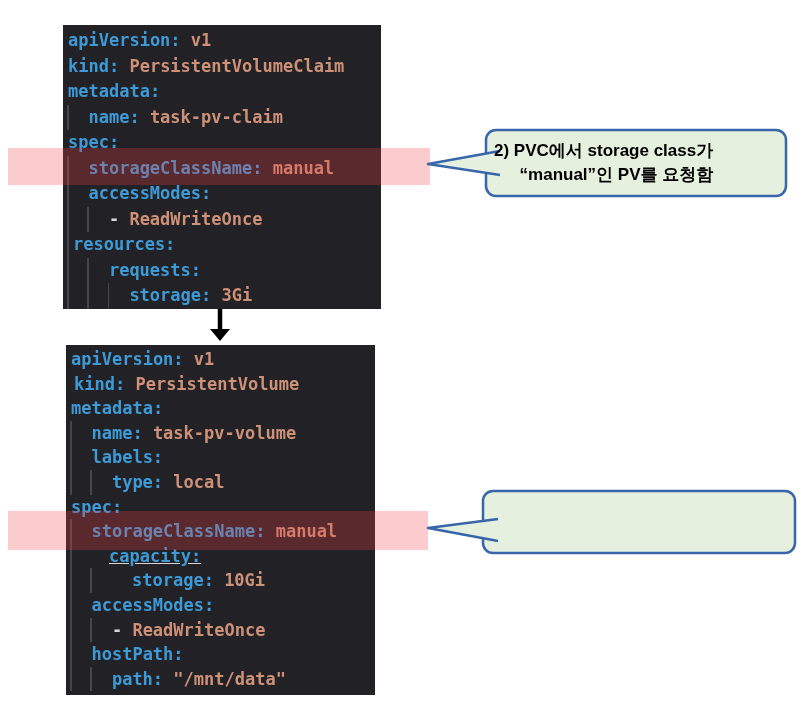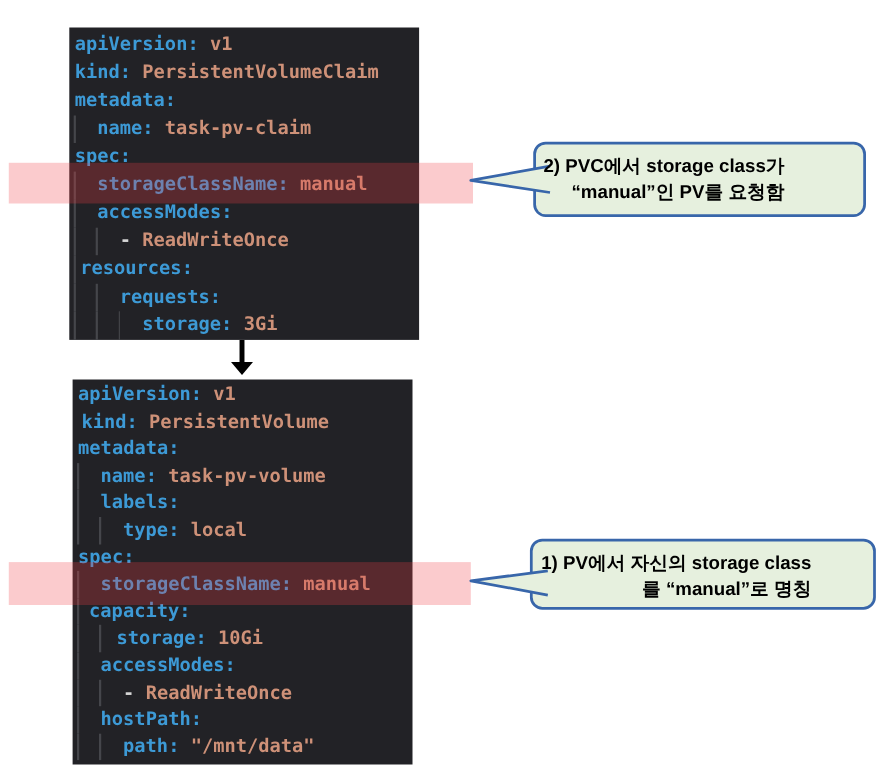--- a/index.html
+++ b/index.html
@@ -56,22 +56,22 @@
 
   <div class="code-block bottom" id="block-pv">
       <div class="code-line"><span class="code-text" style="padding-left: 5px;"><span class="k">apiVersion:</span><span class="v"> v1</span></span></div>
       <div class="code-line"><span class="code-text" style="padding-left: 8px;"><span class="k">kind:</span><span class="v"> PersistentVolume</span></span></div>
       <div class="code-line"><span class="code-text" style="padding-left: 5px;"><span class="k">metadata:</span></span></div>
       <div class="code-line"><span class="guide" style="left: 4px;"></span><span class="code-text" style="padding-left: 25.46px;"><span class="k">name:</span><span class="v"> task-pv-volume</span></span></div>
       <div class="code-line"><span class="guide" style="left: 4px;"></span><span class="code-text" style="padding-left: 25.46px;"><span class="k">labels:</span></span></div>
       <div class="code-line"><span class="guide" style="left: 4px;"></span><span class="guide" style="left: 24.46px;"></span><span class="code-text" style="padding-left: 45.92px;"><span class="k">type:</span><span class="v"> local</span></span></div>
       <div class="code-line"><span class="code-text" style="padding-left: 5px;"><span class="k">spec:</span></span></div>
       <div class="code-line hl"><span class="guide" style="left: 4px;"></span><span class="code-text" style="padding-left: 25.46px;"><span class="k">storageClassName:</span><span class="v"> manual</span></span></div>
-      <div class="code-line"><span class="guide" style="left: 4px;"></span><span class="code-text" style="padding-left: 15px;"><span class="k">capacity:</span></span></div>
-      <div class="code-line"><span class="guide" style="left: 4px;"></span><span class="guide" style="left: 24.46px;"></span><span class="code-text" style="padding-left: 40px;"><span class="k">storage:</span><span class="v"> 10Gi</span></span></div>
+      <div class="code-line"><span class="guide" style="left: 4px;"></span><span class="code-text" style="padding-left: 43px; text-decoration: underline;"><span class="k">capacity:</span></span></div>
+      <div class="code-line"><span class="guide" style="left: 4px;"></span><span class="guide" style="left: 24.46px;"></span><span class="code-text" style="padding-left: 66px;"><span class="k">storage:</span><span class="v"> 10Gi</span></span></div>
       <div class="code-line"><span class="guide" style="left: 4px;"></span><span class="code-text" style="padding-left: 25.46px;"><span class="k">accessModes:</span></span></div>
       <div class="code-line"><span class="guide" style="left: 4px;"></span><span class="guide" style="left: 24.46px;"></span><span class="code-text" style="padding-left: 45.92px;"><span class="p">-</span><span class="v"> ReadWriteOnce</span></span></div>
       <div class="code-line"><span class="guide" style="left: 4px;"></span><span class="code-text" style="padding-left: 25.46px;"><span class="k">hostPath:</span></span></div>
       <div class="code-line"><span class="guide" style="left: 4px;"></span><span class="guide" style="left: 24.46px;"></span><span class="code-text" style="padding-left: 45.92px;"><span class="k">path:</span><span class="v"> "/mnt/data"</span></span></div>
     </div>
 
   <div class="band b1"></div>
   <div class="band b2"></div>
 
   <svg class="callout-svg c1" width="378" height="90" viewBox="0 0 378 90">
@@ -82,18 +82,14 @@
   <div class="callout-text t1">
     <div>2) PVC에서 storage class가</div>
     <div>“manual”인 PV를 요청함</div>
   </div>
 
   <svg class="callout-svg c2" width="378" height="84" viewBox="0 0 378 84">
     <rect x="63" y="11" width="312" height="62" rx="10" fill="#E6F0DE" stroke="#3866AA" stroke-width="2.5"></rect>
     <polygon points="8,48 78,39 78,61" fill="#E6F0DE"></polygon>
     <path d="M78,39 L8,48 L78,61" fill="none" stroke="#3866AA" stroke-width="2.5" stroke-linejoin="round"></path>
   </svg>
-  <div class="callout-text t2">
-    <div>1) PV에서 자신의 storage class</div>
-    <div>를 “manual”로 명칭</div>
-  </div>
 
 </div>
 
 </body></html>

